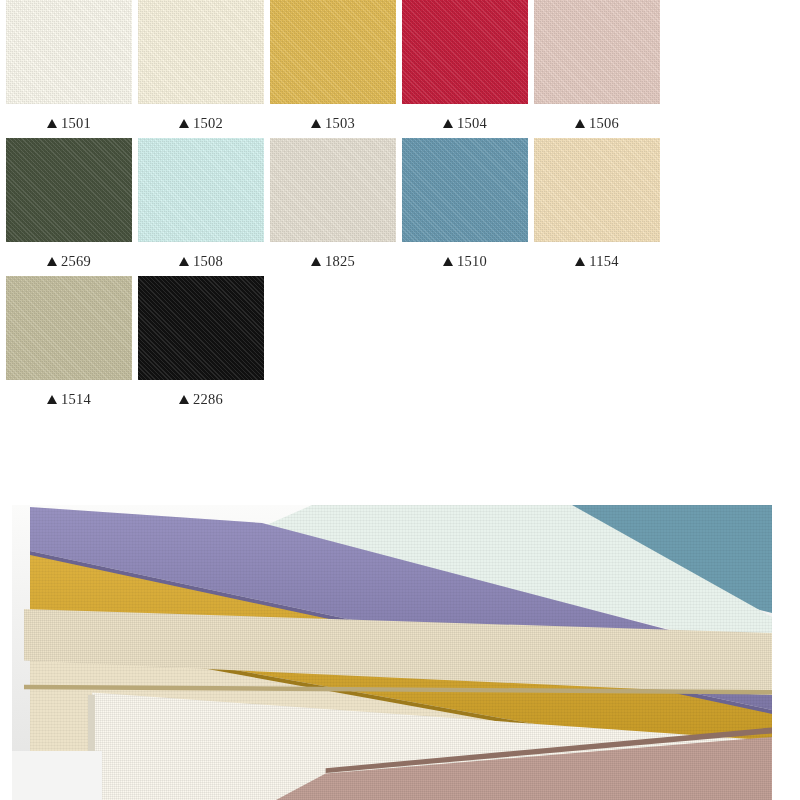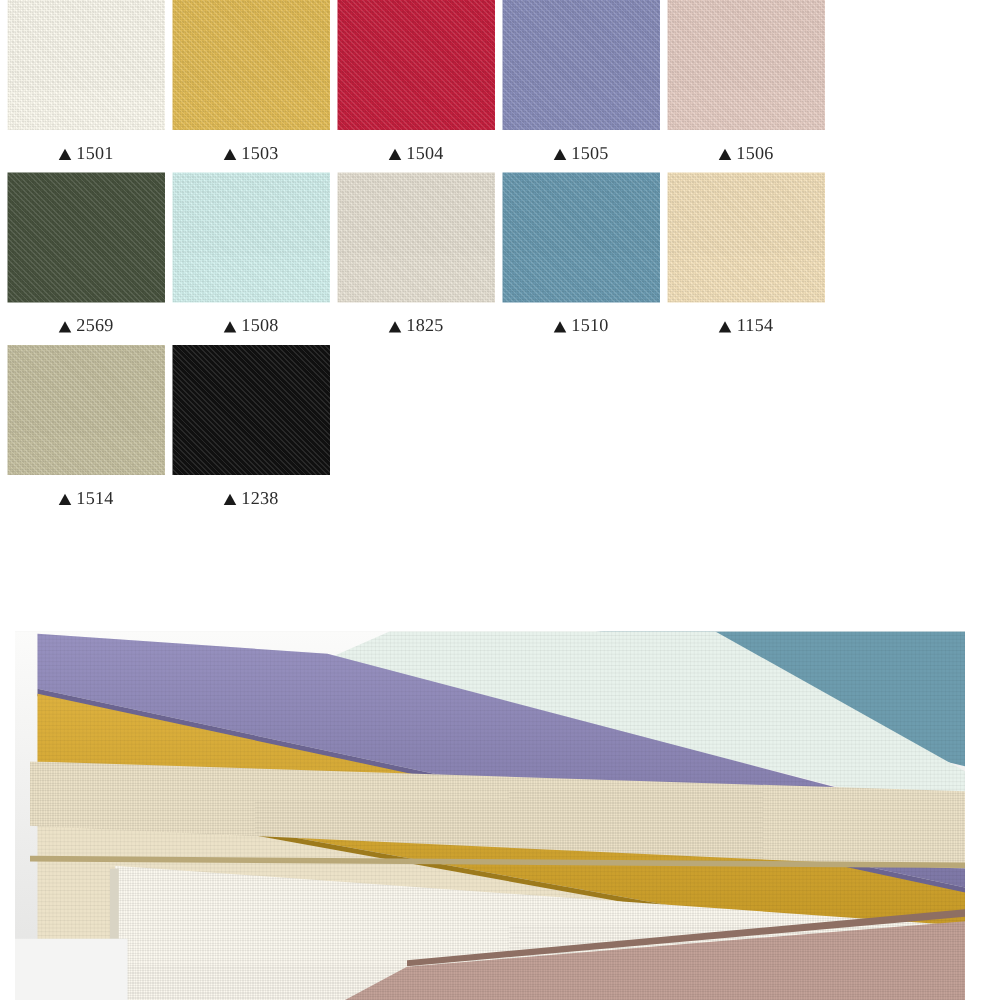--- a/index.html
+++ b/index.html
@@ -174,41 +174,41 @@
 
     <div class="swatch-row">
       <div class="swatch-cell">
         <div class="swatch-chip" style="background-color: rgb(253, 251, 240);"></div>
         <div class="swatch-label">
           <span class="tri-marker"></span>
           <span class="swatch-code">1501</span>
         </div>
       </div>
       <div class="swatch-cell">
+        <div class="swatch-chip" style="background-color: rgb(251, 245, 225);"></div>
+        <div class="swatch-label">
+          <span class="tri-marker"></span>
+          <span class="swatch-code">1502</span>
+        </div>
+      </div>
+      <div class="swatch-cell">
         <div class="swatch-chip" style="background-color: rgb(229, 191, 88);"></div>
         <div class="swatch-label">
           <span class="tri-marker"></span>
           <span class="swatch-code">1503</span>
         </div>
       </div>
       <div class="swatch-cell">
         <div class="swatch-chip" style="background-color: rgb(199, 31, 62);"></div>
         <div class="swatch-label">
           <span class="tri-marker"></span>
           <span class="swatch-code">1504</span>
         </div>
       </div>
       <div class="swatch-cell">
-        <div class="swatch-chip" style="background-color: rgb(138, 143, 189);"></div>
-        <div class="swatch-label">
-          <span class="tri-marker"></span>
-          <span class="swatch-code">1505</span>
-        </div>
-      </div>
-      <div class="swatch-cell">
         <div class="swatch-chip" style="background-color: rgb(232, 207, 198);"></div>
         <div class="swatch-label">
           <span class="tri-marker"></span>
           <span class="swatch-code">1506</span>
         </div>
       </div>
     </div>
 
     <div class="swatch-row">
       <div class="swatch-cell">
@@ -253,21 +253,21 @@
         <div class="swatch-chip" style="background-color: rgb(200, 195, 163);"></div>
         <div class="swatch-label">
           <span class="tri-marker"></span>
           <span class="swatch-code">1514</span>
         </div>
       </div>
       <div class="swatch-cell">
         <div class="swatch-chip" style="background-color: rgb(17, 17, 17);"></div>
         <div class="swatch-label">
           <span class="tri-marker"></span>
-          <span class="swatch-code">1238</span>
+          <span class="swatch-code">2286</span>
         </div>
       </div>
     </div>
 
   </div>
 
   <div id="photo-panel">
     <div id="photo-bg"></div>
 
     <svg width="760" height="295" viewBox="0 0 760 295" style="position:absolute;left:0;top:0;">

